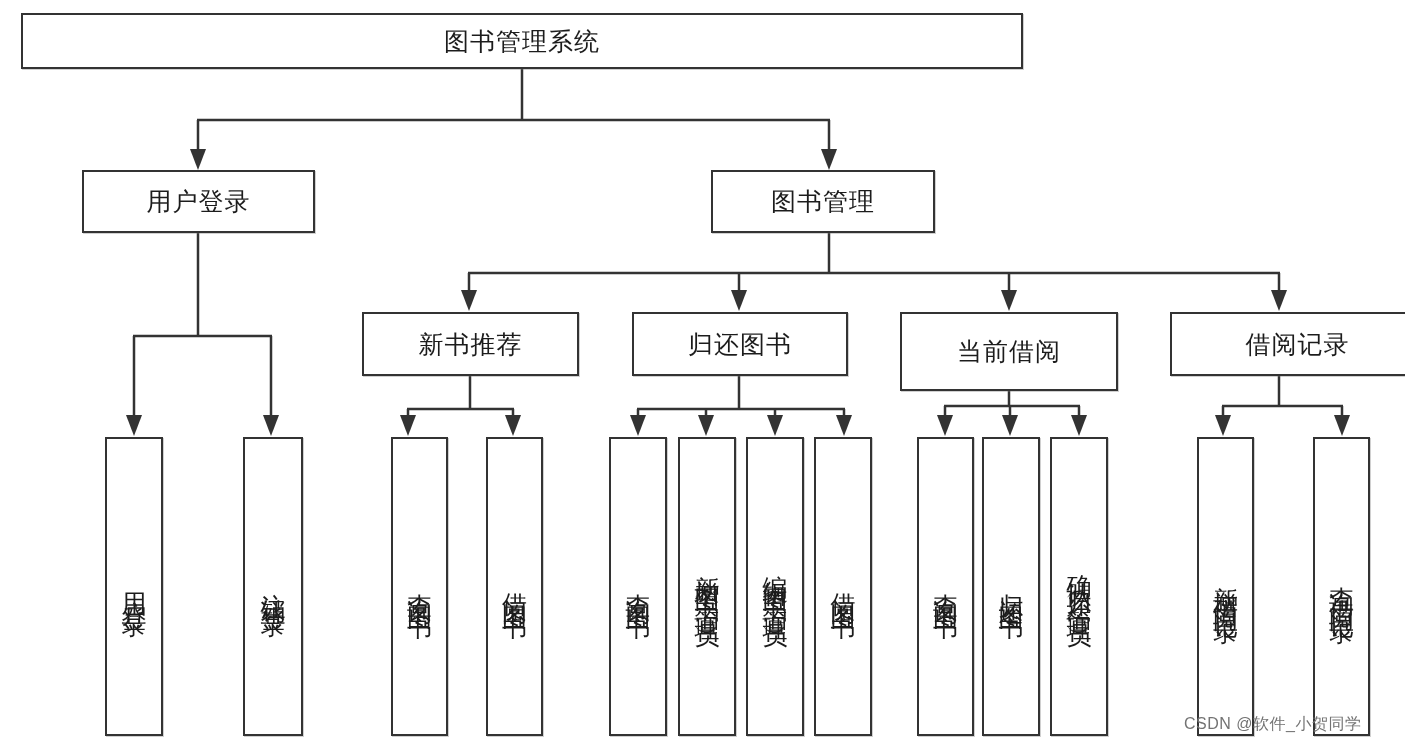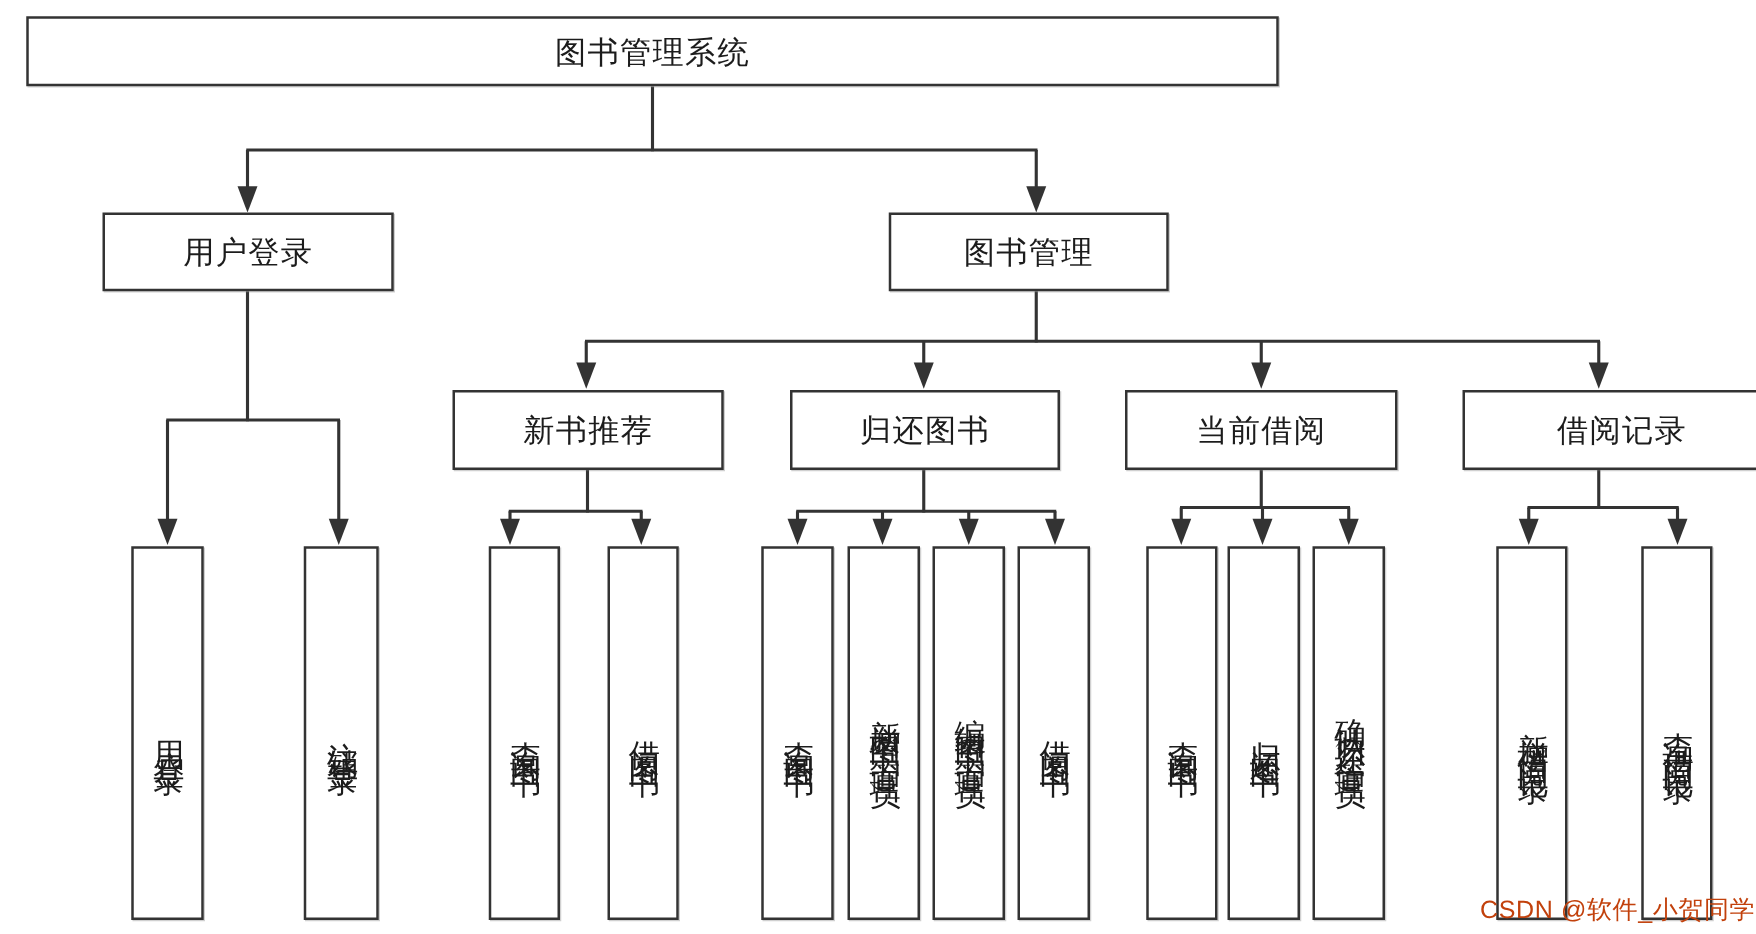--- a/index.html
+++ b/index.html
@@ -29,21 +29,21 @@
     writing-mode:vertical-rl;
     text-orientation:mixed;
     font-size:25px;
     letter-spacing:7px;
     line-height:1;
     color:#1c1c1c;
     white-space:nowrap;
   }
   .watermark{
     position:absolute;left:1184px;top:714px;z-index:3;
-    font-size:20px;color:#c2410c;letter-spacing:0.5px;white-space:nowrap;
+    font-size:16px;color:#737373;letter-spacing:0.5px;white-space:nowrap;
   }
 </style>
 </head>
 <body>
 
 <div id="canvas">
 
   <svg id="connectors" viewBox="0 0 1405 747" xmlns="http://www.w3.org/2000/svg">
 
     <line x1="522" y1="69" x2="522" y2="121"></line>
@@ -116,21 +116,21 @@
   <div class="box hbox" style="left:711px;top:170px;width:224px;height:63px">
     <span>图书管理</span>
   </div>
 
   <div class="box hbox" style="left:362px;top:312px;width:217px;height:64px">
     <span>新书推荐</span>
   </div>
   <div class="box hbox" style="left:632px;top:312px;width:216px;height:64px">
     <span>归还图书</span>
   </div>
-  <div class="box hbox" style="left:900px;top:312px;width:218px;height:64px">
+  <div class="box hbox" style="left:900px;top:312px;width:218px;height:79px">
     <span>当前借阅</span>
   </div>
   <div class="box hbox" style="left:1170px;top:312px;width:255px;height:64px">
     <span>借阅记录</span>
   </div>
 
   <div class="box" style="left:105px;top:437px;width:58px;height:299px">
     <span class="vtext">用户登录</span>
   </div>
   <div class="box" style="left:243px;top:437px;width:60px;height:299px">

